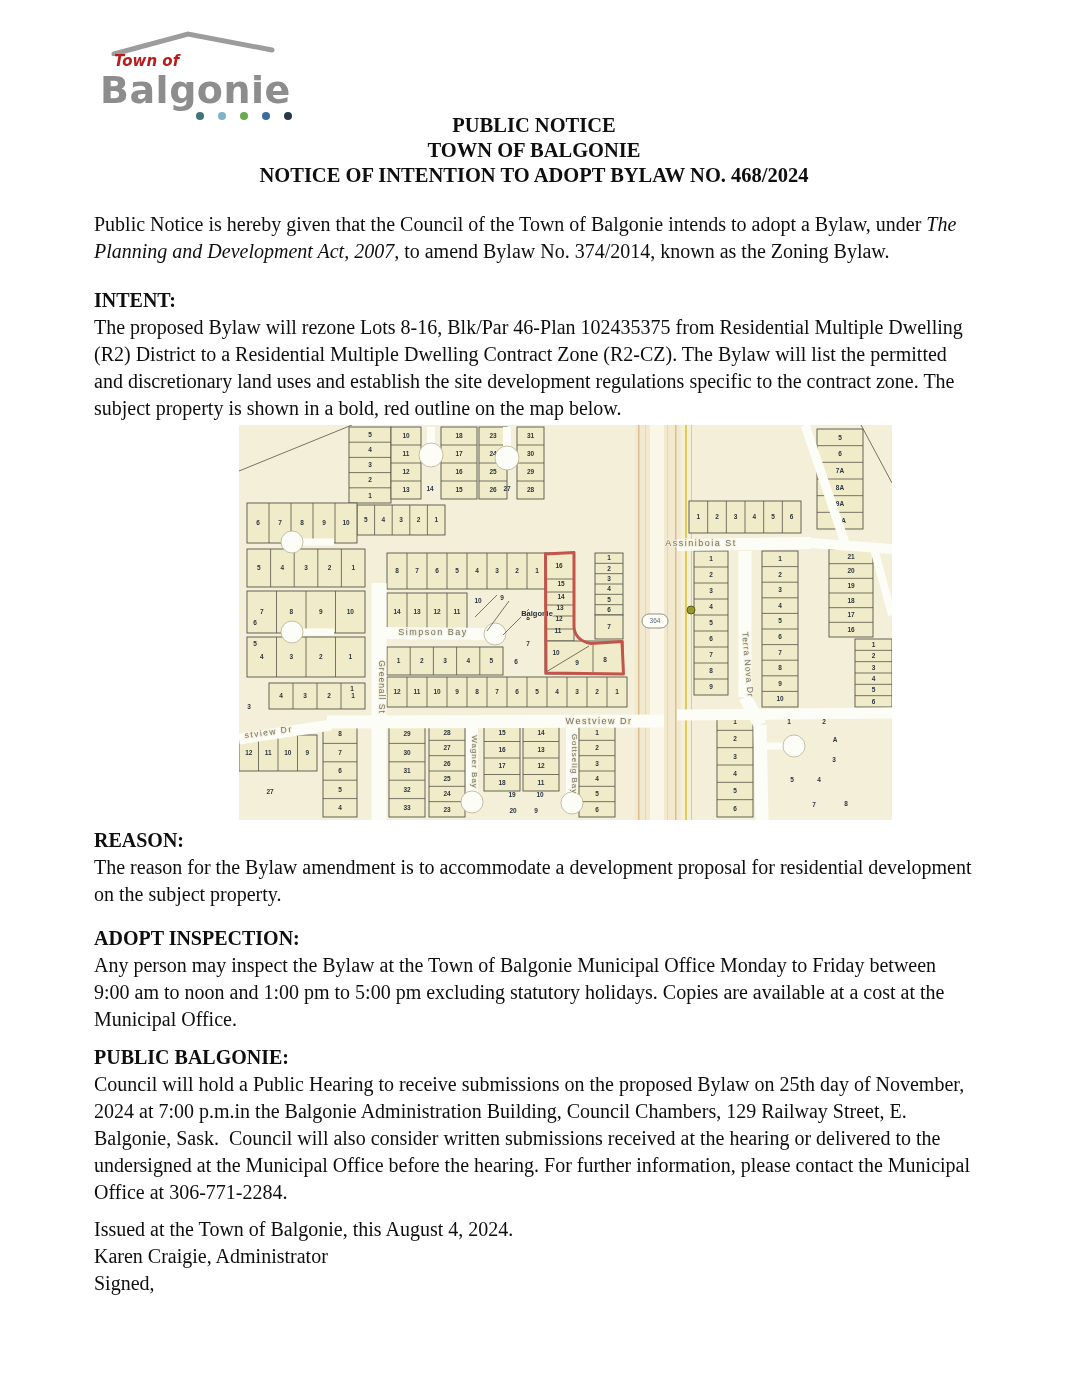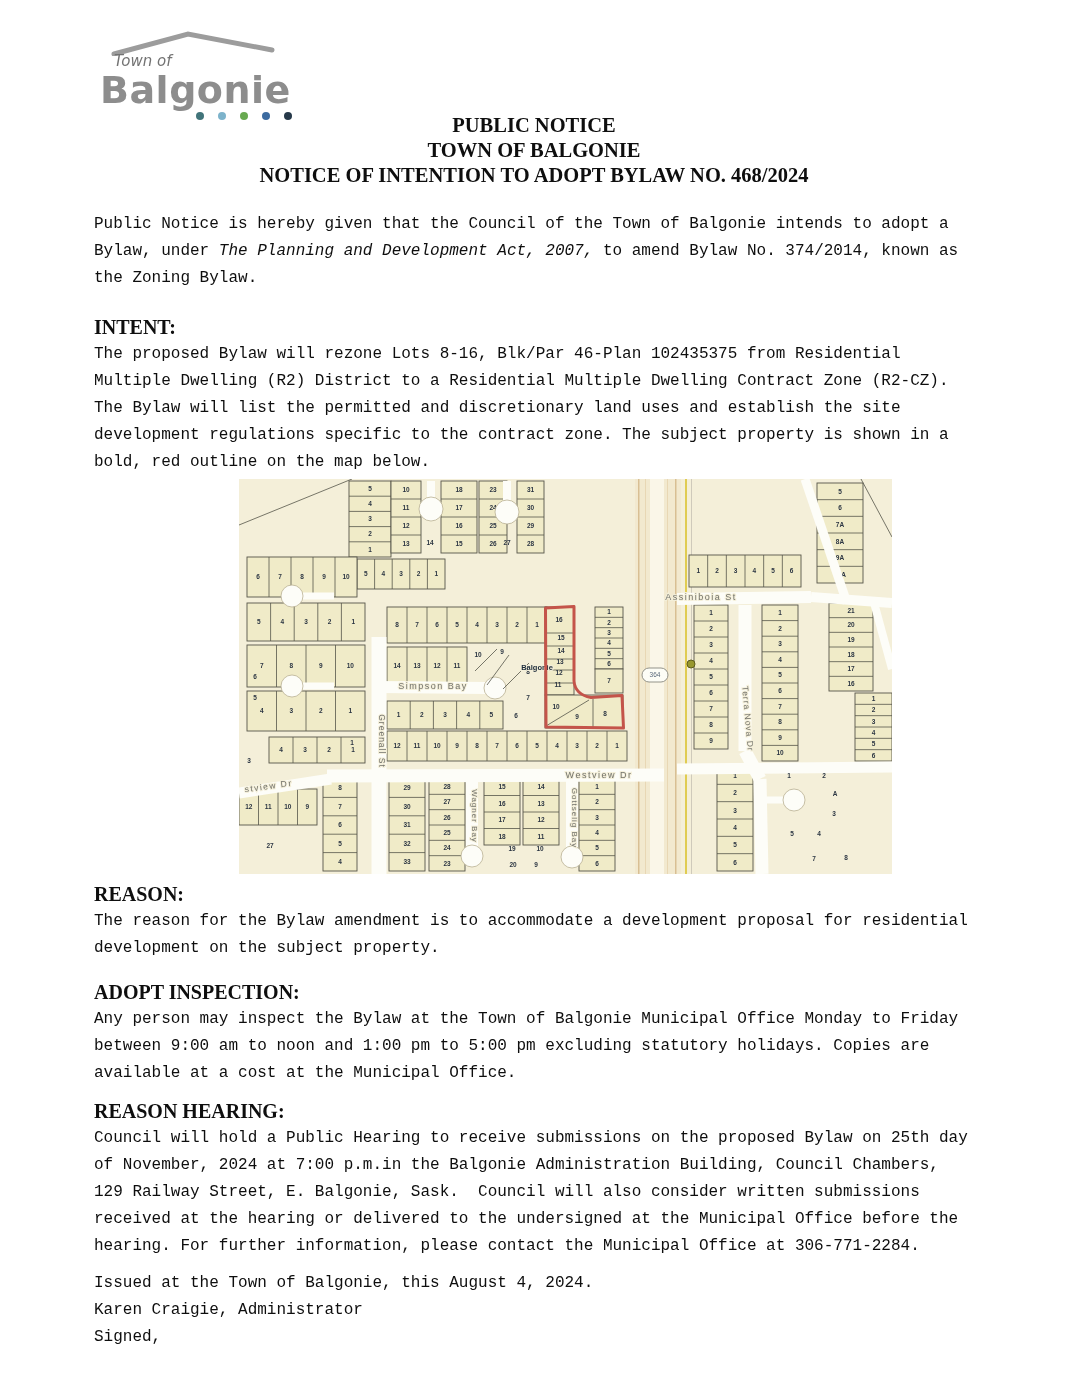--- a/index.html
+++ b/index.html
@@ -7,31 +7,31 @@
     position:relative;
     width:1080px;height:1398px;
     background:#ffffff;
     font-family:"Liberation Serif",serif;
     color:#0e0e0e;
     overflow:hidden;
   }
   
   .logo{position:absolute;left:98px;top:30px;width:220px;}
   .logo .roof{display:block;margin-left:12px;}
-  .logo .town-of{font-family:"DejaVu Sans",sans-serif;font-style:italic;font-weight:400;
-    color:#737373;font-size:15px;margin:-4px 0 0 16px;}
+  .logo .town-of{font-family:"DejaVu Sans",sans-serif;font-style:italic;font-weight:700;
+    color:#b91c1c;font-size:15px;margin:-4px 0 0 16px;}
   .logo .balgonie{font-family:"DejaVu Sans",sans-serif;font-weight:700;color:#8d8d8d;
     font-size:38px;letter-spacing:.5px;line-height:40px;margin-left:2px;}
   .logo .dots{margin:2px 0 0 98px;display:flex;gap:14px;}
   .logo .dot{width:8px;height:8px;border-radius:50%;display:inline-block;}
   
   .content{position:absolute;left:94px;top:0;width:880px;}
   .headings{margin-top:113px;text-align:center;font-weight:700;font-size:20.5px;line-height:25px;}
   .headings div{white-space:nowrap;}
-  p{margin:0;font-size:16px;line-height:27px;font-family:Liberation Mono, monospace;}
+  p{margin:0;font-size:20px;line-height:27px;}
   .intro{margin-top:23px;}
   .sec-head{font-weight:700;font-size:20px;line-height:27px;}
   .sec-intent{margin-top:22px;}
   .sec-reason{margin-top:7px;}
   .sec-inspection{margin-top:17px;}
   .sec-hearing{margin-top:11px;}
   .closing{margin-top:10px;}
   .closing p{margin:0;}
   em{font-style:italic;}
   
@@ -532,21 +532,21 @@
       <div class="sec-head">REASON:</div>
       <p>The reason for the Bylaw amendment is to accommodate a development proposal for residential development on the subject property.</p>
     </div>
 
     <div class="sec-inspection">
       <div class="sec-head">ADOPT INSPECTION:</div>
       <p>Any person may inspect the Bylaw at the Town of Balgonie Municipal Office Monday to Friday between 9:00 am to noon and 1:00 pm to 5:00 pm excluding statutory holidays. Copies are available at a cost at the Municipal Office.</p>
     </div>
 
     <div class="sec-hearing">
-      <div class="sec-head">REASON HEARING:</div>
+      <div class="sec-head">PUBLIC BALGONIE:</div>
       <p>Council will hold a Public Hearing to receive submissions on the proposed Bylaw on 25th day of November, 2024 at 7:00 p.m.in the Balgonie Administration Building, Council Chambers, 129 Railway Street, E. Balgonie, Sask.&nbsp; Council will also consider written submissions received at the hearing or delivered to the undersigned at the Municipal Office before the hearing. For further information, please contact the Municipal Office at 306-771-2284.</p>
     </div>
 
     <div class="closing">
       <p>Issued at the Town of Balgonie, this August 4, 2024.</p>
       <p>Karen Craigie, Administrator</p>
       <p>Signed,</p>
     </div>
 
   </div>

